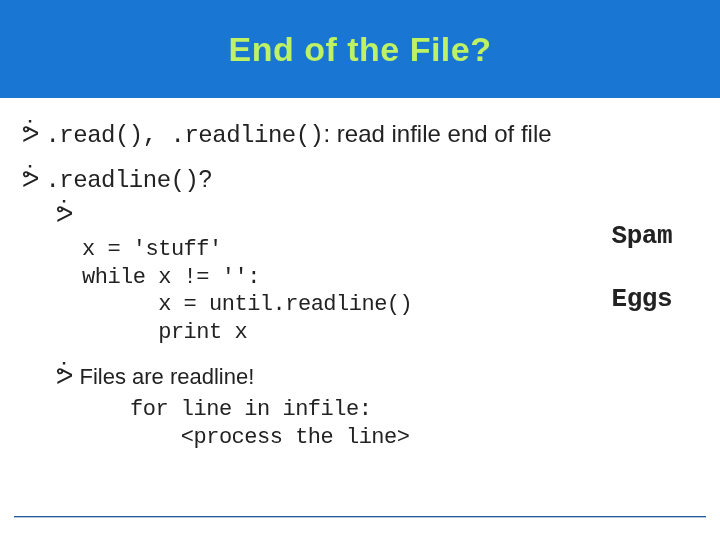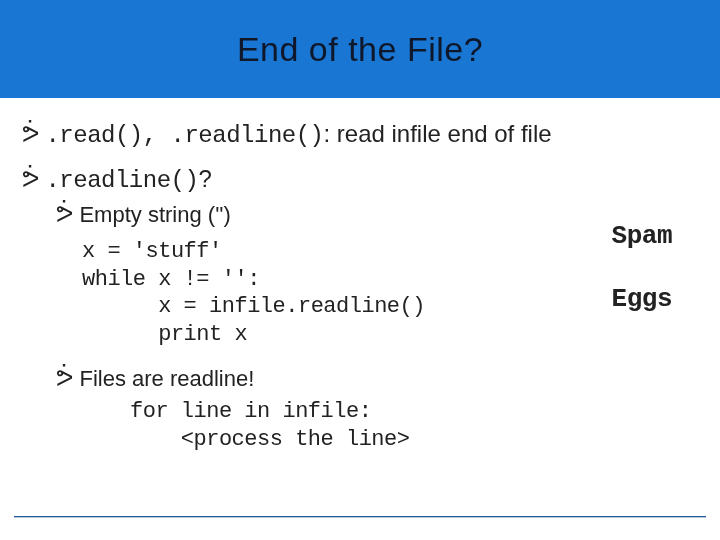--- a/index.html
+++ b/index.html
@@ -13,23 +13,23 @@
   }
   .header {
     width: 100%;
     height: 98px;
     background: #1976d2;
     display: flex;
     align-items: center;
     justify-content: center;
   }
   .title {
-    color: #0f172a;
+    color: #bef264;
     font-family: Arial, "Arial Black", sans-serif;
-    font-weight: 400;
+    font-weight: 700;
     font-size: 34px;
     letter-spacing: 0.5px;
   }
   .content {
     padding: 22px 28px 0 22px;
     position: relative;
   }
   .bullet-line {
     display: flex;
     align-items: baseline;
@@ -114,27 +114,26 @@
   <div class="bullet-line line2">
     <span class="bullet-icon">ᕘ</span>
     <span>
       <span class="mono">.readline()</span><span class="normal">?</span>
     </span>
   </div>
 
   <div class="sub-indent">
     <div class="sub-bullet">
       <span class="bullet-icon">ᕘ</span>
-      <span class="normal">Empty string ('')</span>
     </div>
   </div>
 
   <div class="code-block">x = 'stuff'
 while x != '':
-      x = infile.readline()
+      x = until.readline()
       print x</div>
 
   <div class="sub-indent">
     <div class="sub-bullet">
       <span class="bullet-icon">ᕘ</span>
       <span class="normal">Files are readline!</span>
     </div>
   </div>
 
   <div class="code-block" style="margin-left:108px; margin-top:-4px;">for line in infile:

